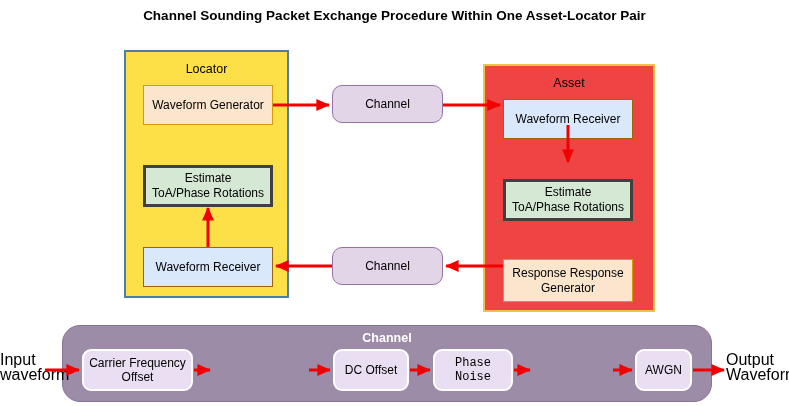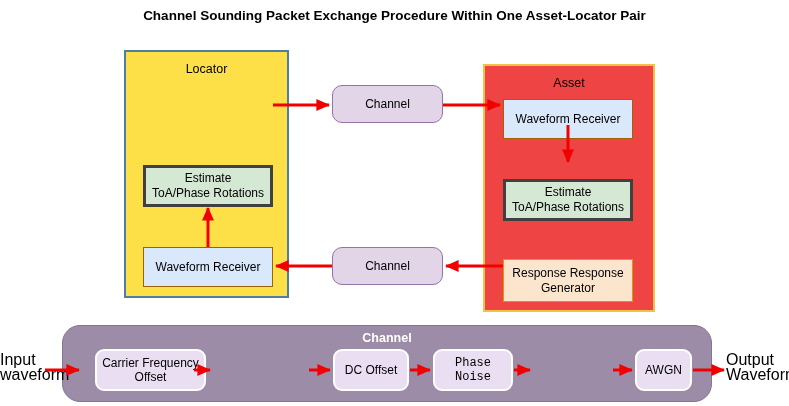--- a/index.html
+++ b/index.html
@@ -71,20 +71,23 @@
 </style>
 </head>
 <body>
 
 <div id="canvas">
 
   <div class="title">Channel Sounding Packet Exchange Procedure Within One Asset-Locator Pair</div>
 
   <div class="container locator">
     <div class="container-label">Locator</div>
+    <div class="node orange" style="left:17px;top:33px;width:130px;height:40px;">
+      <span class="lbl">Waveform Generator</span>
+    </div>
     <div class="node green" style="left:17px;top:113px;width:130px;height:42px;">
       <span class="lbl">Estimate
 ToA/Phase Rotations</span>
     </div>
     <div class="node blue" style="left:17px;top:195px;width:130px;height:40px;">
       <span class="lbl">Waveform Receiver</span>
     </div>
   </div>
 
   <div class="container asset">
@@ -104,21 +107,21 @@
 
   <div class="channel-node" style="left:332px;top:85px;width:111px;height:38px;">
     <span class="lbl">Channel</span>
   </div>
   <div class="channel-node" style="left:332px;top:247px;width:111px;height:38px;">
     <span class="lbl">Channel</span>
   </div>
 
   <div class="chain">
     <div class="chain-title">Channel</div>
-    <div class="stage" style="left:32px;width:111px;">
+    <div class="stage" style="left:19px;width:111px;">
       <span class="lbl">Carrier Frequency
 Offset</span>
     </div>
     <div class="stage" style="left:270px;width:76px;">
       <span class="lbl">DC Offset</span>
     </div>
     <div class="stage" style="left:370px;width:80px;font-family:Liberation Mono, monospace;">
       <span class="lbl">Phase Noise</span>
     </div>
     <div class="stage" style="left:572px;width:57px;">

